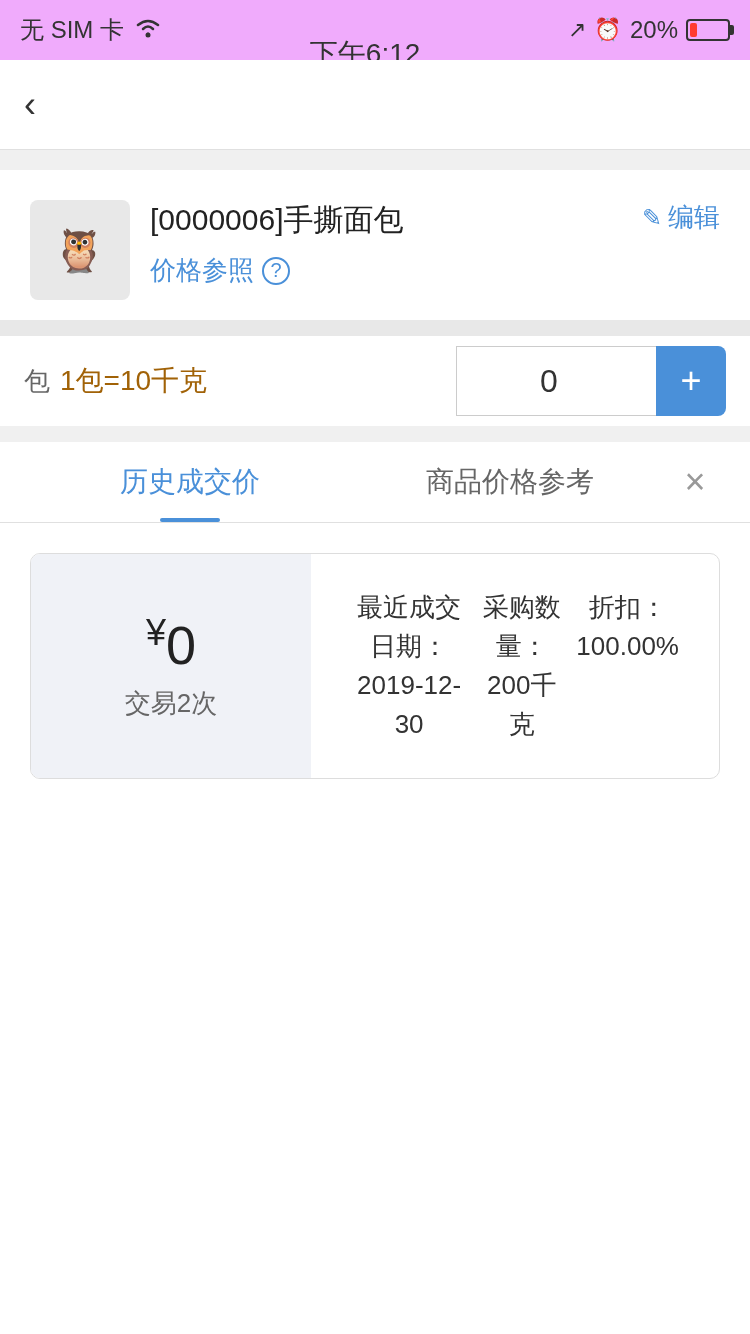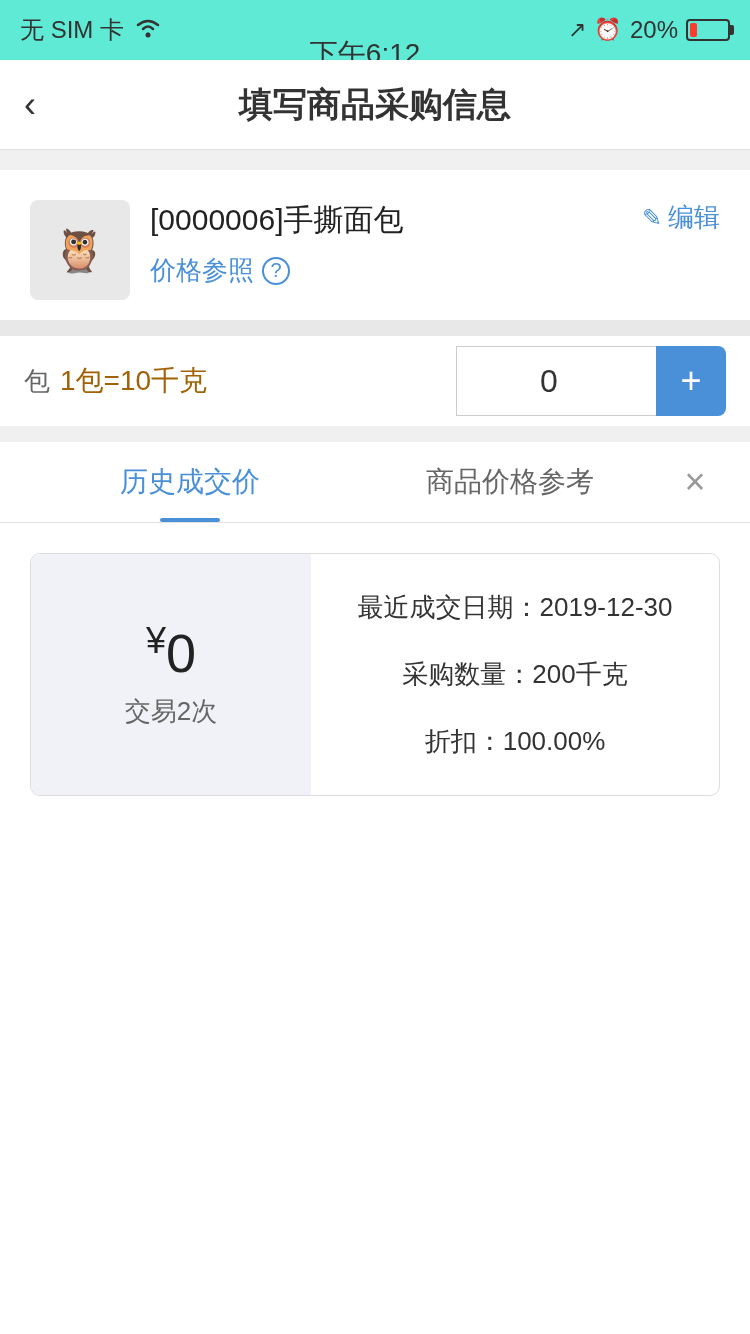--- a/index.html
+++ b/index.html
@@ -10,21 +10,21 @@
       background: #f0f0f0;
       font-family: -apple-system, "PingFang SC", "Helvetica Neue", Arial, sans-serif;
       font-size: 28px;
       color: #333;
     }
 
     
     .status-bar {
       width: 750px;
       height: 60px;
-      background: #5eead4;
+      background: #f0abfc;
       display: flex;
       align-items: center;
       justify-content: space-between;
       padding: 0 20px;
       font-size: 24px;
       color: #333;
       gap: 18px;
     }
     .status-left {
       display: flex;
@@ -336,22 +336,22 @@
       font-weight: 400;
     }
     .trade-count {
       font-size: 26px;
       color: #666;
     }
     .transaction-detail-side {
       flex: 1;
       padding: 34px 40px;
       display: flex;
-      flex-direction: column;
-      gap: 28px;
+      flex-direction: row;
+      gap: 13px;
       justify-content: center;
     }
     .detail-row {
       font-size: 26px;
       color: #333;
       line-height: 1.5;
     }
 
     
     .bottom-area {
@@ -383,21 +383,20 @@
     <div class="battery-icon">
       <div class="battery-body">
         <div class="battery-fill"></div>
       </div>
     </div>
   </div>
 </div>
 
 <div class="nav-bar">
   <div class="nav-back">‹</div>
-  <div class="nav-title">填写商品采购信息</div>
 </div>
 
 <div class="product-card">
   <div class="product-image">
     <span class="product-image-owl">🦉</span>
   </div>
   <div class="product-info">
     <div class="product-top-row">
       <div class="product-name">[0000006]手撕面包</div>
       <div class="edit-btn">

